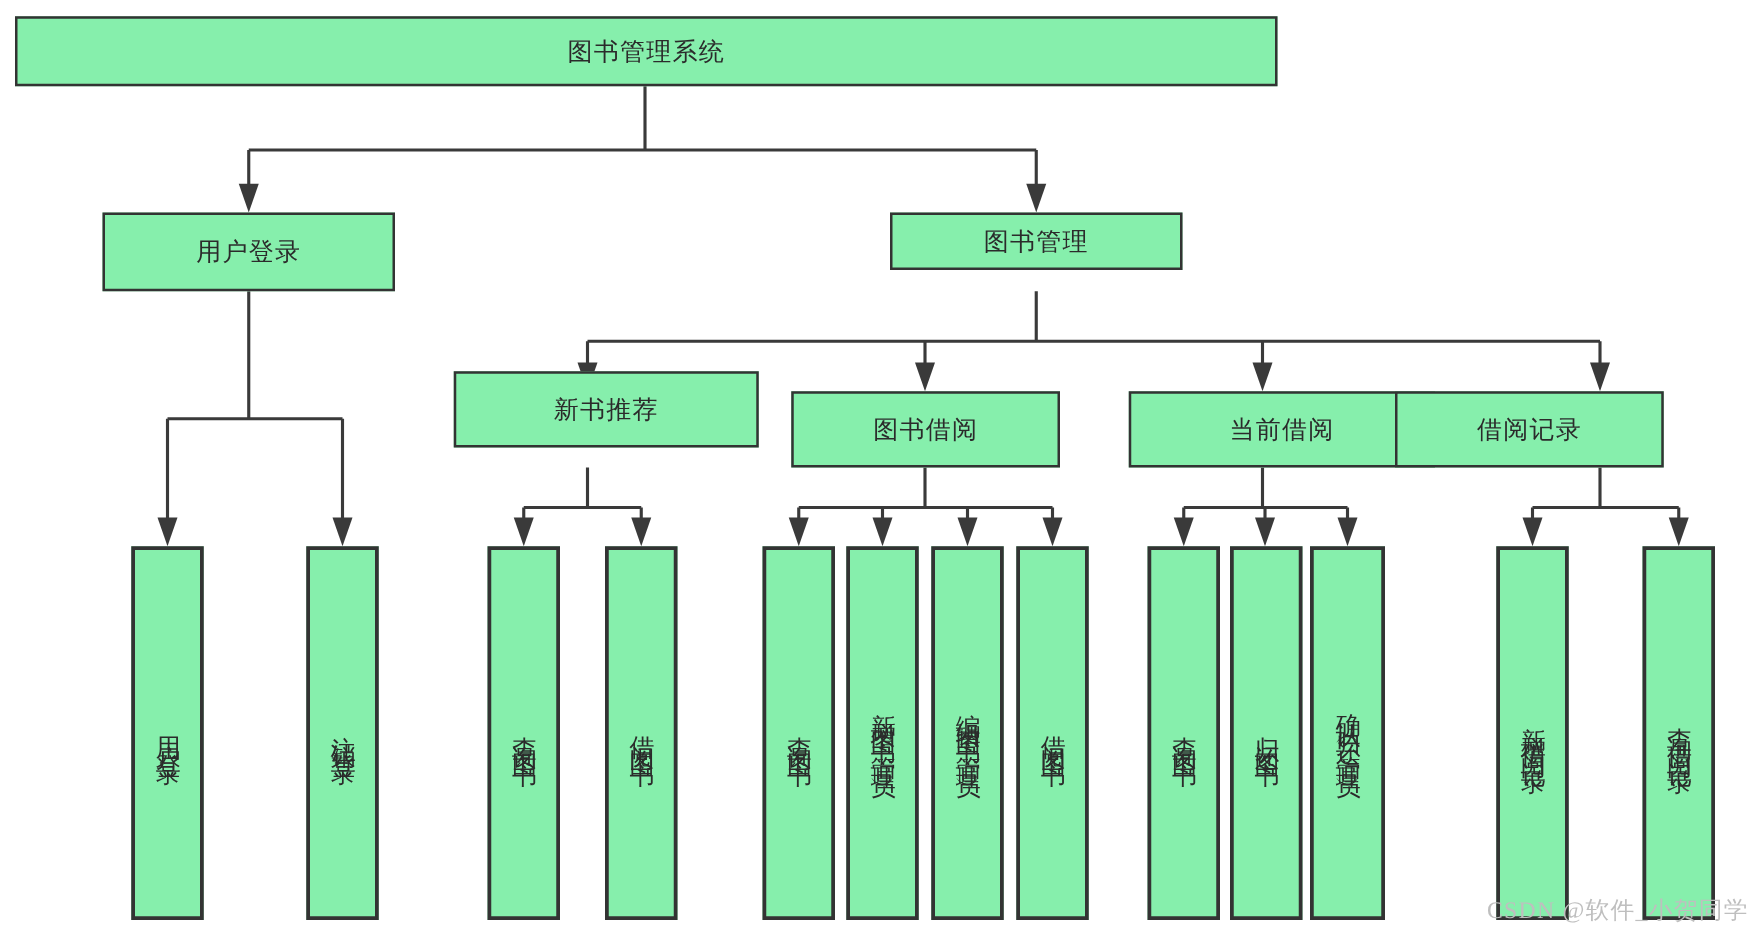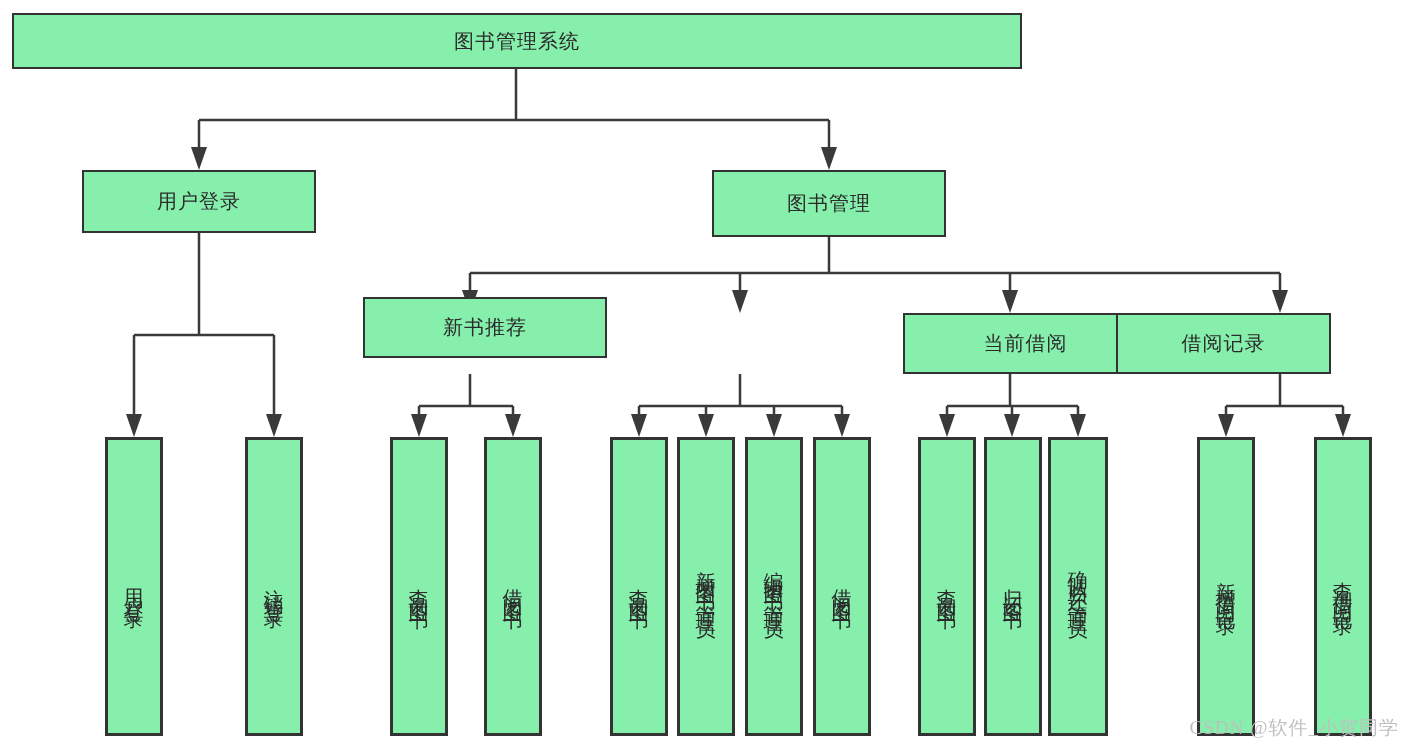--- a/index.html
+++ b/index.html
@@ -91,26 +91,29 @@
     </g>
   </svg>
 
   <div class="node" style="left:12px;top:13px;width:1010px;height:56px">
     <span>图书管理系统</span>
   </div>
 
   <div class="node" style="left:82px;top:170px;width:234px;height:63px">
     <span>用户登录</span>
   </div>
-  <div class="node" style="left:712px;top:170px;width:234px;height:67px">
+  <div class="node" style="left:712px;top:170px;width:234px;height:46px">
     <span>图书管理</span>
   </div>
 
   <div class="node" style="left:363px;top:297px;width:244px;height:61px">
     <span>新书推荐</span>
+  </div>
+  <div class="node" style="left:633px;top:313px;width:215px;height:61px">
+    <span>图书借阅</span>
   </div>
   <div class="node" style="left:903px;top:313px;width:245px;height:61px">
     <span>当前借阅</span>
   </div>
   <div class="node" style="left:1116px;top:313px;width:215px;height:61px">
     <span>借阅记录</span>
   </div>
 
   <div class="node leaf" style="left:105px">
     <span class="vtext">用户登录</span>

